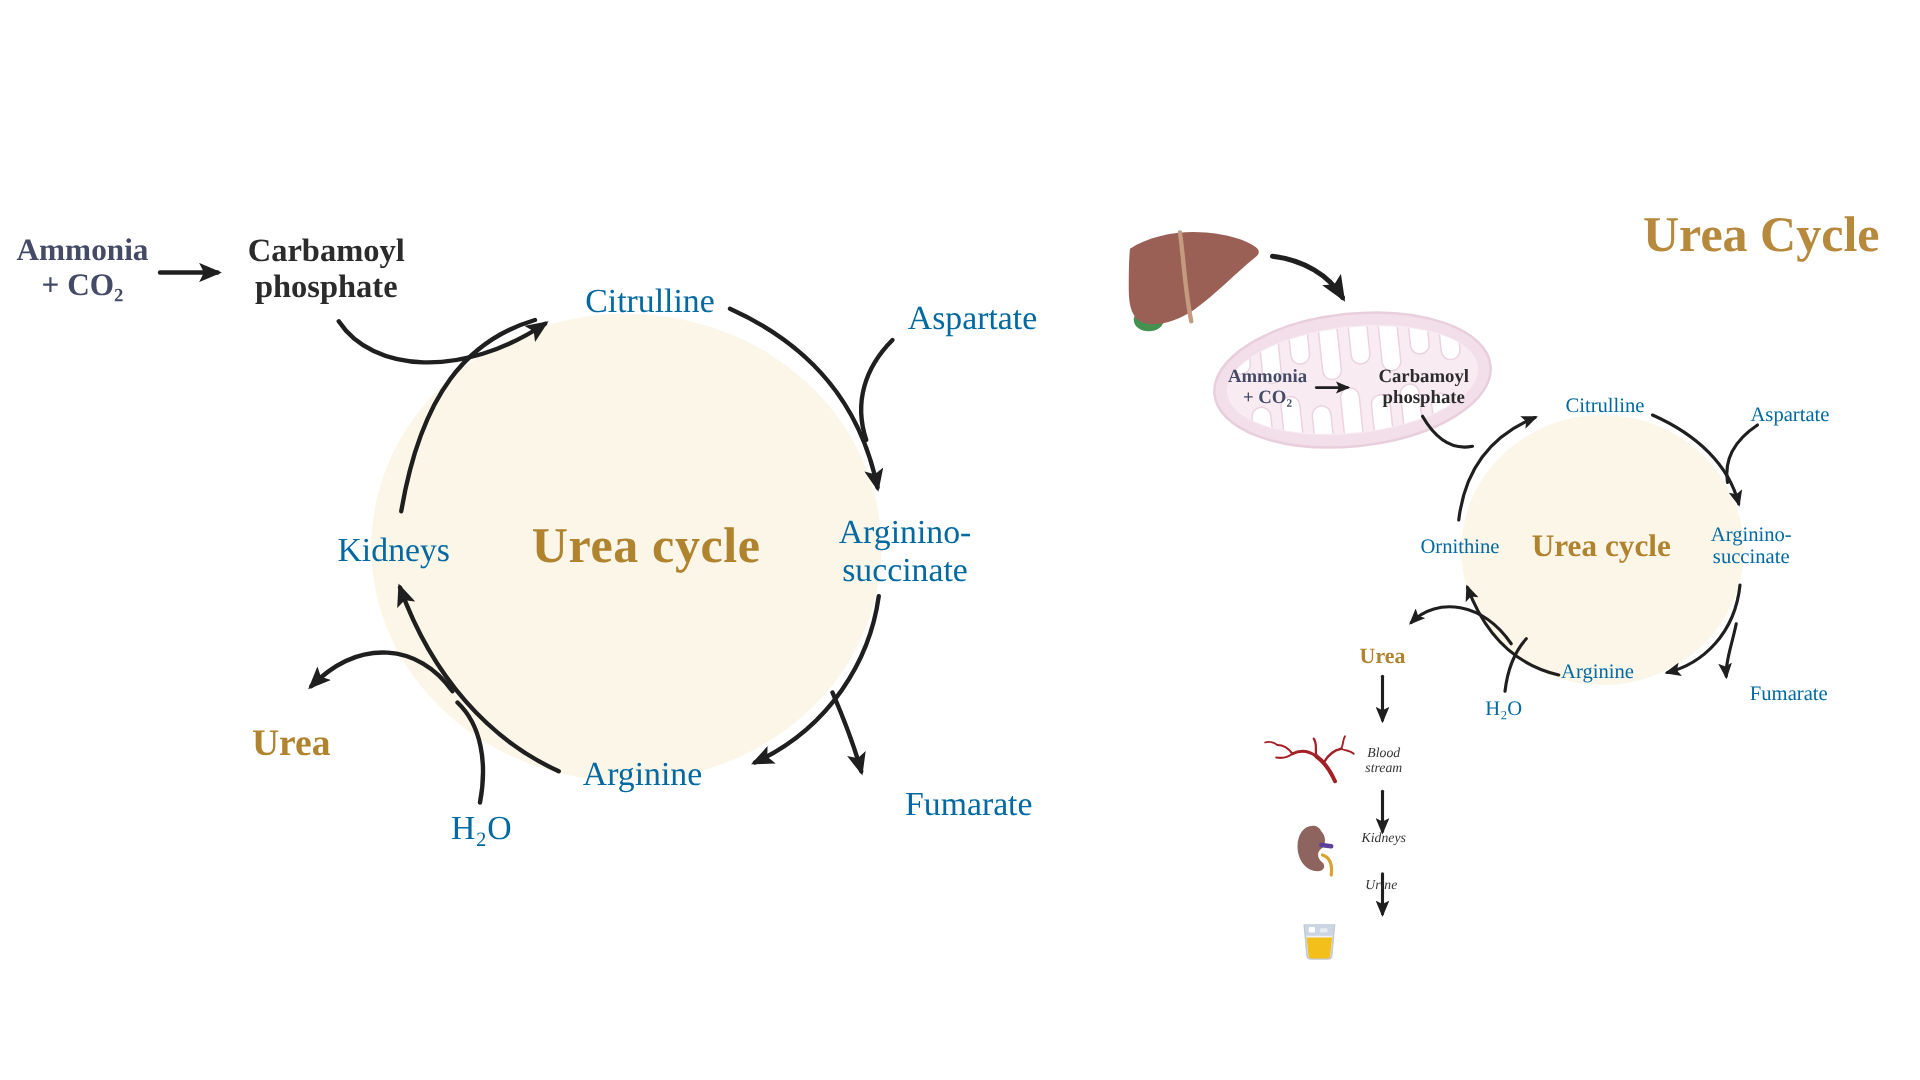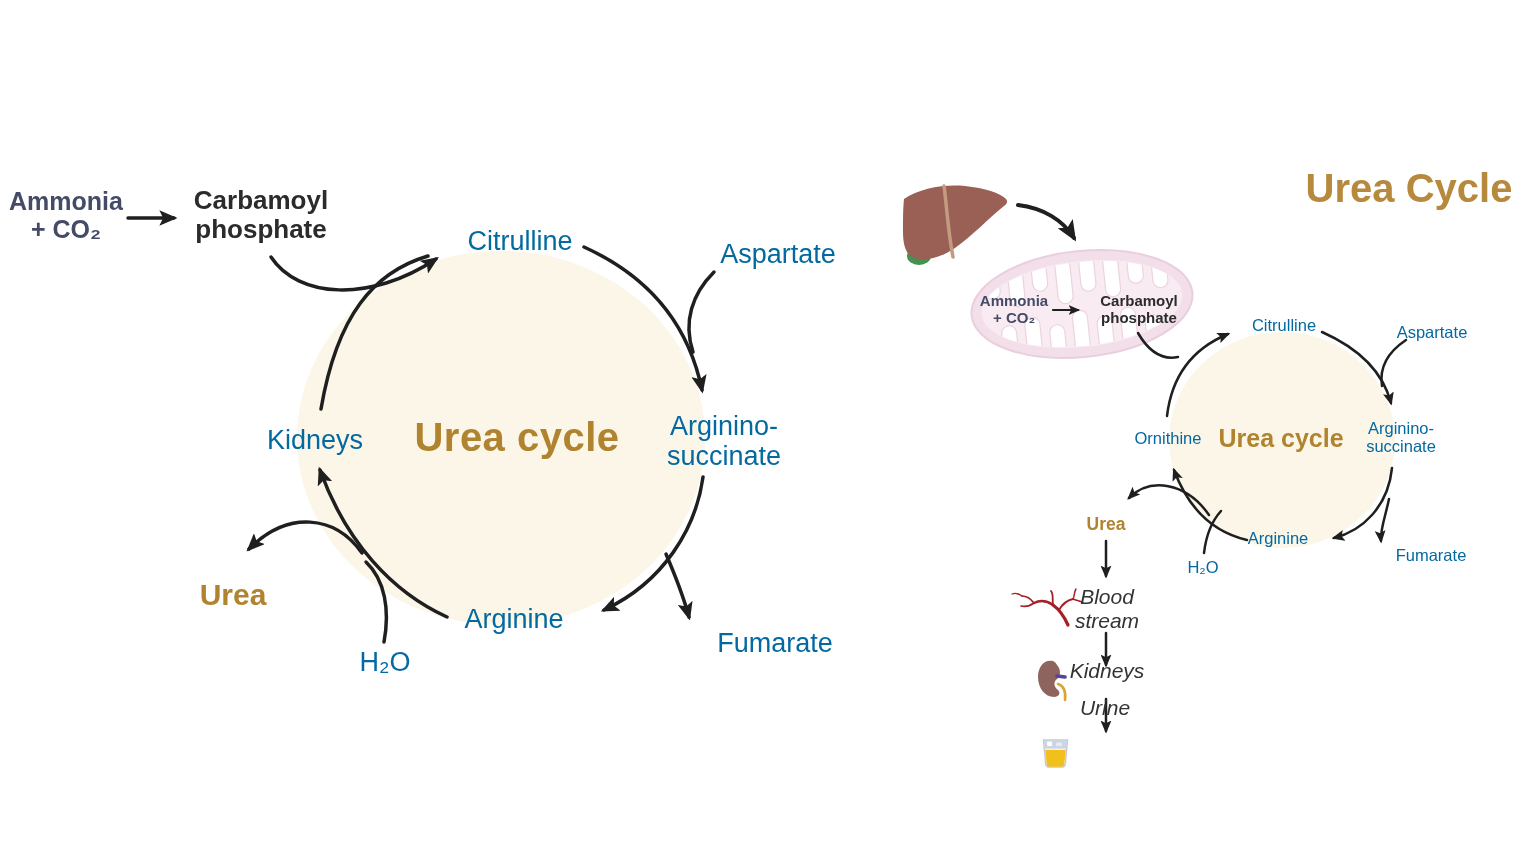--- a/index.html
+++ b/index.html
@@ -1,34 +1,34 @@
 <!DOCTYPE html>
 <html><head>
 <meta charset="utf-8">
 <style>
   html,body{margin:0;padding:0;background:#ffffff;}
   .stage{position:relative;width:1536px;height:864px;overflow:hidden;background:#ffffff;
-         font-family:Liberation Sans, sans-serif;}
+         font-family:Liberation Serif, serif;}
   svg.art{position:absolute;left:0;top:0;z-index:1;}
   .lbl{position:absolute;transform:translate(-50%,-50%);text-align:center;line-height:1.12;
        white-space:nowrap;color:#0369a1;z-index:2;}
   
   .l-node{font-size:27px;}
   .l-blue{font-size:25px;color:#454b66;font-weight:bold;}
   .l-dark{font-size:26px;color:#2b2b2b;font-weight:bold;}
   .l-brown{font-size:30px;color:#b0832f;font-weight:bold;}
   .l-center{font-size:40px;color:#b0832f;font-weight:bold;letter-spacing:.5px;}
   
   .r-title{font-size:40px;color:#b6893c;font-weight:bold;}
   .r-node{font-size:16.5px;}
   .r-blue{font-size:15px;color:#454b66;font-weight:bold;}
   .r-dark{font-size:15px;color:#2b2b2b;font-weight:bold;}
   .r-center{font-size:25px;color:#b0832f;font-weight:bold;}
   .r-brown{font-size:17.5px;color:#b0832f;font-weight:bold;}
-  .r-italic{font-size:21px;font-style:italic;color:#333333;}
+  .r-italic{font-size:11px;font-style:italic;color:#333333;}
 </style>
 </head>
 <body>
 
 <div class="stage">
 
   <svg class="art" width="1536" height="864" viewBox="0 0 1536 864">
     <defs>
       <marker id="ah" markerUnits="strokeWidth" markerWidth="5.4" markerHeight="4.4" refX="4.2" refY="2.2" orient="auto">
         <path d="M0,0 L5.2,2.2 L0,4.4 L1.1,2.2 Z" fill="#1f1f1f"></path>

